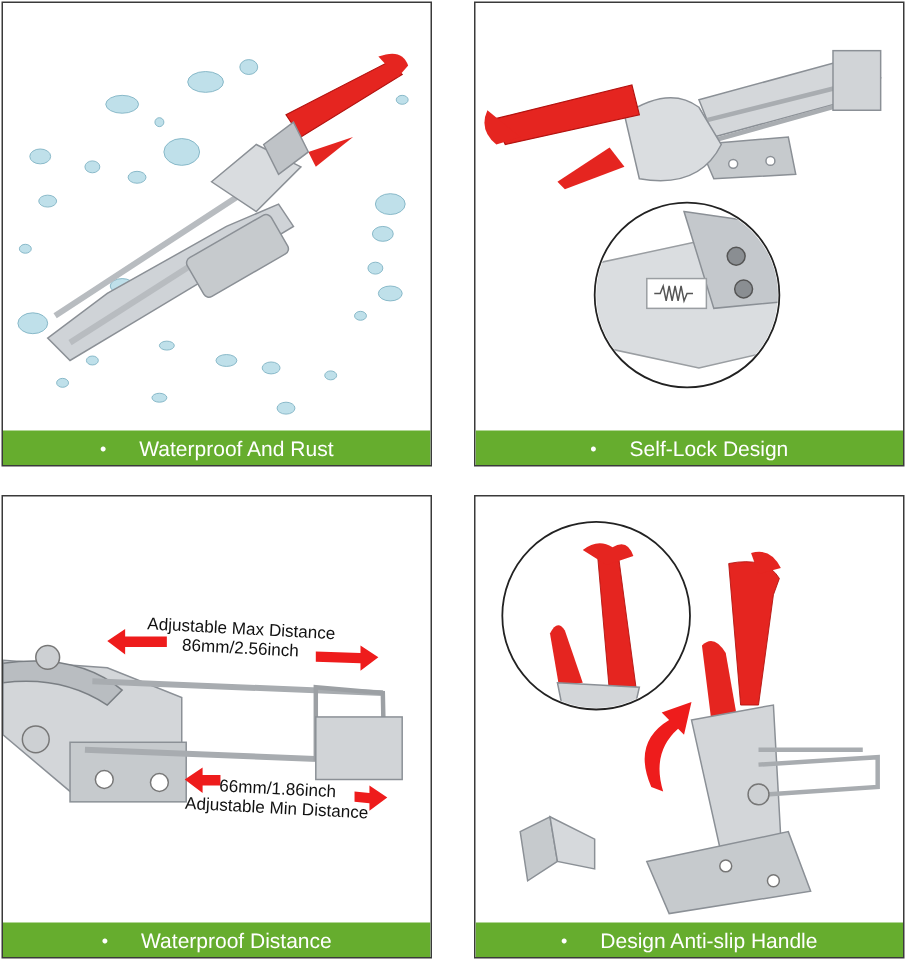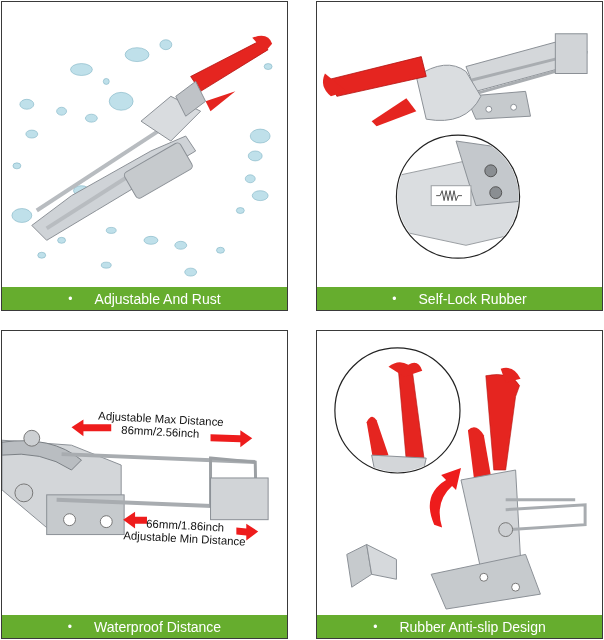--- a/index.html
+++ b/index.html
@@ -64,21 +64,21 @@
       <rect x="125" y="155" width="65" height="30" rx="4" fill="#c6cacd" stroke="#8b9096" transform="rotate(-30 157 170)"></rect>
       <path d="M140 120 L 170 95 L 200 110 L 170 140 Z" fill="#d9dcdf" stroke="#8b9096"></path>
       <path d="M190 75 L 258 40 L 268 48 L 200 90 Z" fill="#e52520" stroke="#b3120f" stroke-width="0.8"></path>
       <path d="M252 36 Q 268 30 272 42 L 265 50 Z" fill="#e52520"></path>
       <path d="M205 100 L 235 90 L 210 110 Z" fill="#e52520"></path>
       <path d="M175 95 L 195 80 L 205 100 L 185 115 Z" fill="#bfc3c7" stroke="#8b9096"></path>
     </g>
   </svg>
   <div class="caption">
     <span class="bullet">•</span>
-    <span>Adjustable And Rust</span>
+    <span>Waterproof And Rust</span>
   </div>
 </div>
 
 <div class="panel p2">
   <svg class="art" viewBox="0 0 287 287">
     <g>
       <path d="M150 65 L 260 35 L 272 50 L 270 60 L 160 90 Z" fill="#d4d7da" stroke="#8b9096"></path>
       <path d="M150 80 L 270 50" stroke="#a9adb1" stroke-width="3"></path>
       <path d="M150 95 L 268 62" stroke="#a9adb1" stroke-width="3"></path>
       <rect x="240" y="32" width="32" height="40" fill="#d1d4d7" stroke="#8b9096"></rect>
@@ -100,21 +100,21 @@
         <path d="M140 140 L 210 150 L 212 200 L 160 205 Z" fill="#c4c8cc" stroke="#8b9096"></path>
         <rect x="115" y="185" width="40" height="20" fill="#fff" stroke="#9a9ea2"></rect>
         <path d="M120 195 h4 l2 -5 l2 10 l2 -10 l2 10 l2 -10 l2 10 l2 -10 l2 10 l2 -5 h4" stroke="#555" fill="none"></path>
         <circle cx="175" cy="170" r="6" fill="#8a8e92" stroke="#555"></circle>
         <circle cx="180" cy="192" r="6" fill="#8a8e92" stroke="#555"></circle>
       </g>
     </g>
   </svg>
   <div class="caption">
     <span class="bullet">•</span>
-    <span>Self-Lock Rubber</span>
+    <span>Self-Lock Design</span>
   </div>
 </div>
 
 <div class="panel p3">
   <svg class="art" viewBox="0 0 287 286">
     <g>
       <path d="M0 110 L 70 115 L 120 135 L 120 200 L 45 198 L 0 160 Z" fill="#d3d6d9" stroke="#8b9096"></path>
       <path d="M0 112 Q 50 105 80 130 L 70 140 Q 40 120 0 125 Z" fill="#b9bdc1" stroke="#7a7f84"></path>
       <rect x="45" y="165" width="78" height="40" fill="#c6cacd" stroke="#8b9096"></rect>
       <circle cx="68" cy="190" r="6" fill="#fff" stroke="#777"></circle>
@@ -172,15 +172,15 @@
       <circle cx="190" cy="200" r="7" fill="#cdd0d3" stroke="#777"></circle>
     </g>
     <path d="M118 195 Q 105 165 130 150 L 125 145 L 145 138 L 140 160 L 136 156 Q 118 172 126 198 Z" fill="#ee1c1c"></path>
     <g>
       <path d="M30 225 L 50 215 L 55 245 L 35 258 Z" fill="#c6cacd" stroke="#8b9096"></path>
       <path d="M50 215 L 80 230 L 80 250 L 55 245 Z" fill="#d6d9dc" stroke="#8b9096"></path>
     </g>
   </svg>
   <div class="caption">
     <span class="bullet">•</span>
-    <span>Rubber Anti-slip Design</span>
+    <span>Design Anti-slip Handle</span>
   </div>
 </div>
 
 </body></html>

